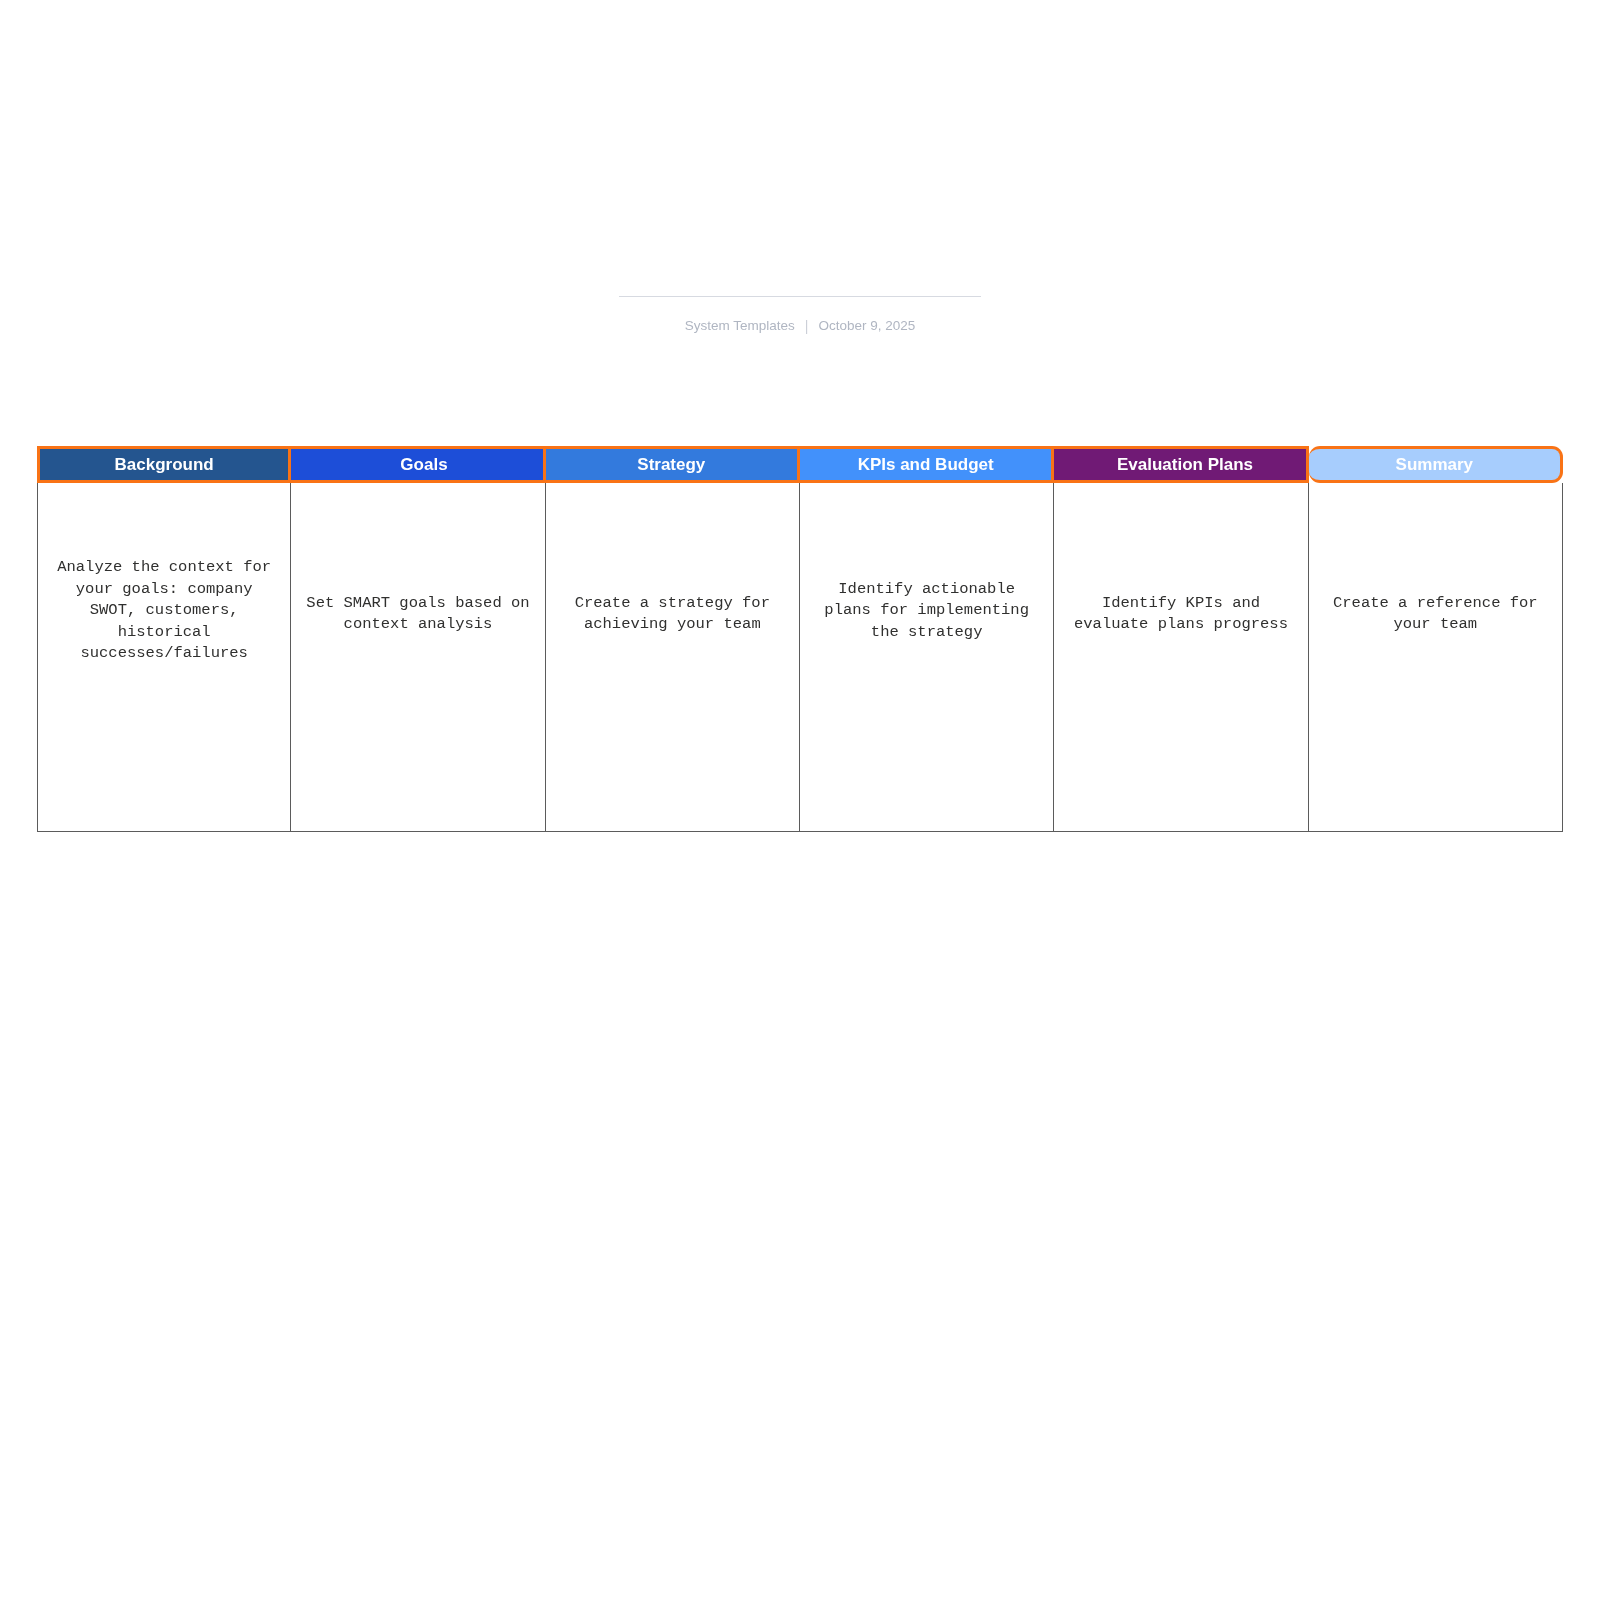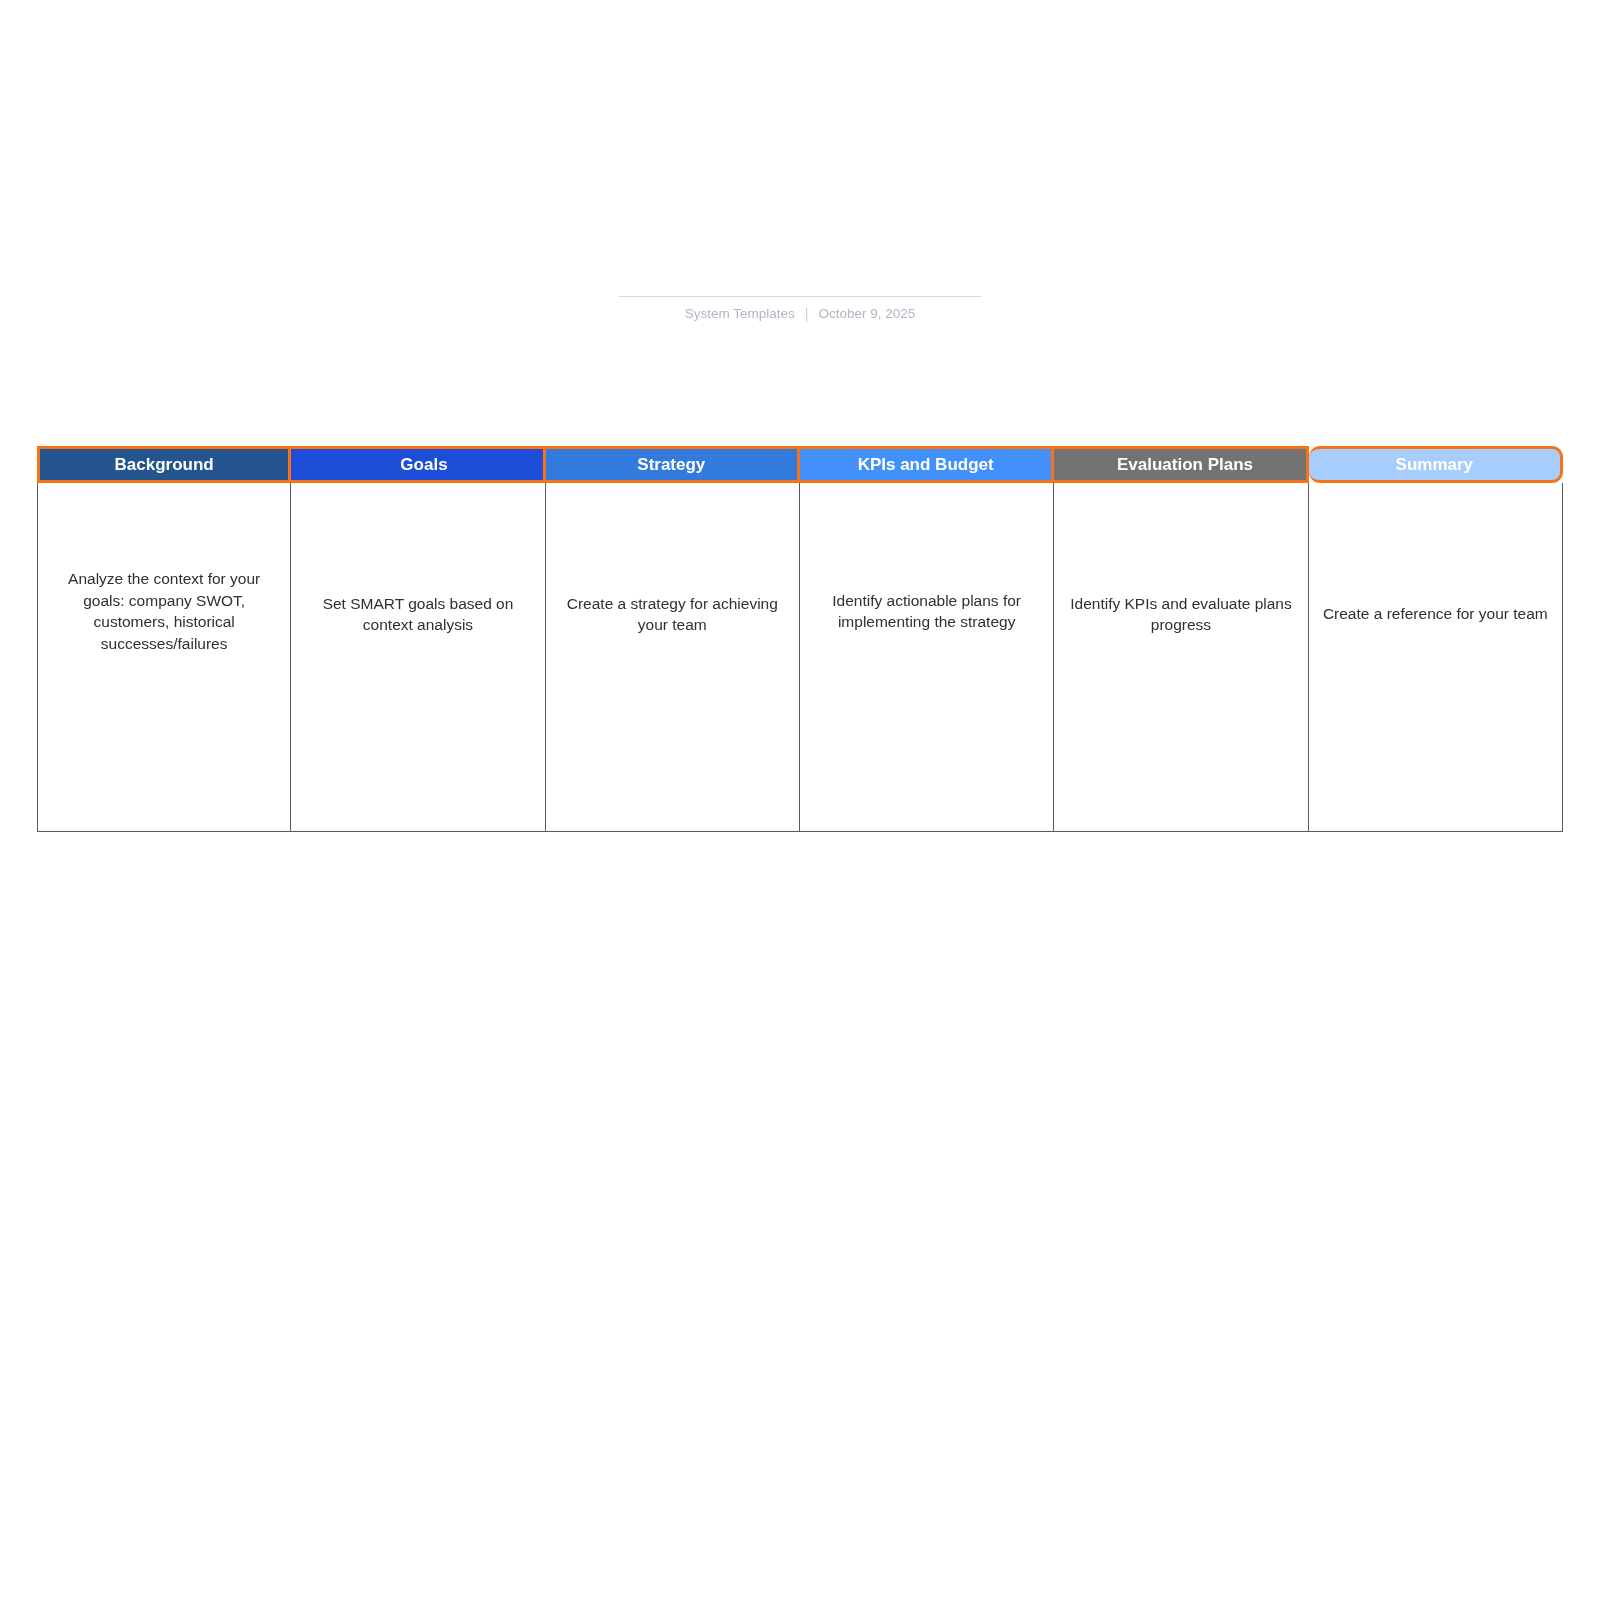--- a/index.html
+++ b/index.html
@@ -32,21 +32,21 @@
     line-height: 30px;
     margin: 0;
   }
   .title-rule {
     width: 362px;
     height: 1px;
     background: #d7dae1;
     margin: 6px auto 0 auto;
   }
   .doc-subtitle {
-    margin-top: 8px;
+    margin-top: 20px;
     font-size: 13.5px;
     color: #b0b6c2;
     line-height: 18px;
     display: flex;
     justify-content: center;
     align-items: center;
     gap: 10px;
   }
   .subtitle-sep {
     color: #ccd0d8;
@@ -89,20 +89,21 @@
     color: #30302f;
     border: 1px solid #5b5b5b;
     border-top: none;
     box-sizing: border-box;
   }
   .plan-table td + td {
     border-left: none;
   }
   .cell-inner {
     display: block;
+    font-family: Liberation Mono, monospace;
   }
   
   .plan-table td.align-upper .cell-inner {
     position: relative;
     top: -46px;
   }
   .plan-table td.align-mid .cell-inner {
     position: relative;
     top: -43px;
   }
@@ -119,21 +120,21 @@
   </div>
 </div>
 
 <table class="plan-table">
   <thead>
     <tr>
       <th style="background-color: rgb(36, 85, 143);">Background</th>
       <th style="background-color: #1d4ed8; padding-left: 20px;">Goals</th>
       <th style="background-color: rgb(51, 122, 221);">Strategy</th>
       <th style="background-color: rgb(66, 145, 251);">KPIs and Budget</th>
-      <th style="background-color: #737373; padding-left: 16px;">Evaluation Plans</th>
+      <th style="background-color: #701a75; padding-left: 16px;">Evaluation Plans</th>
       <th style="background-color: rgb(167, 205, 253); border-radius: 11px;">Summary</th>
     </tr>
   </thead>
   <tbody>
     <tr>
       <td class="align-upper">
         <span class="cell-inner">Analyze the context for your goals: company SWOT, customers, historical successes/failures</span>
       </td>
       <td class="align-mid">
         <span class="cell-inner">Set SMART goals based on context analysis</span>

